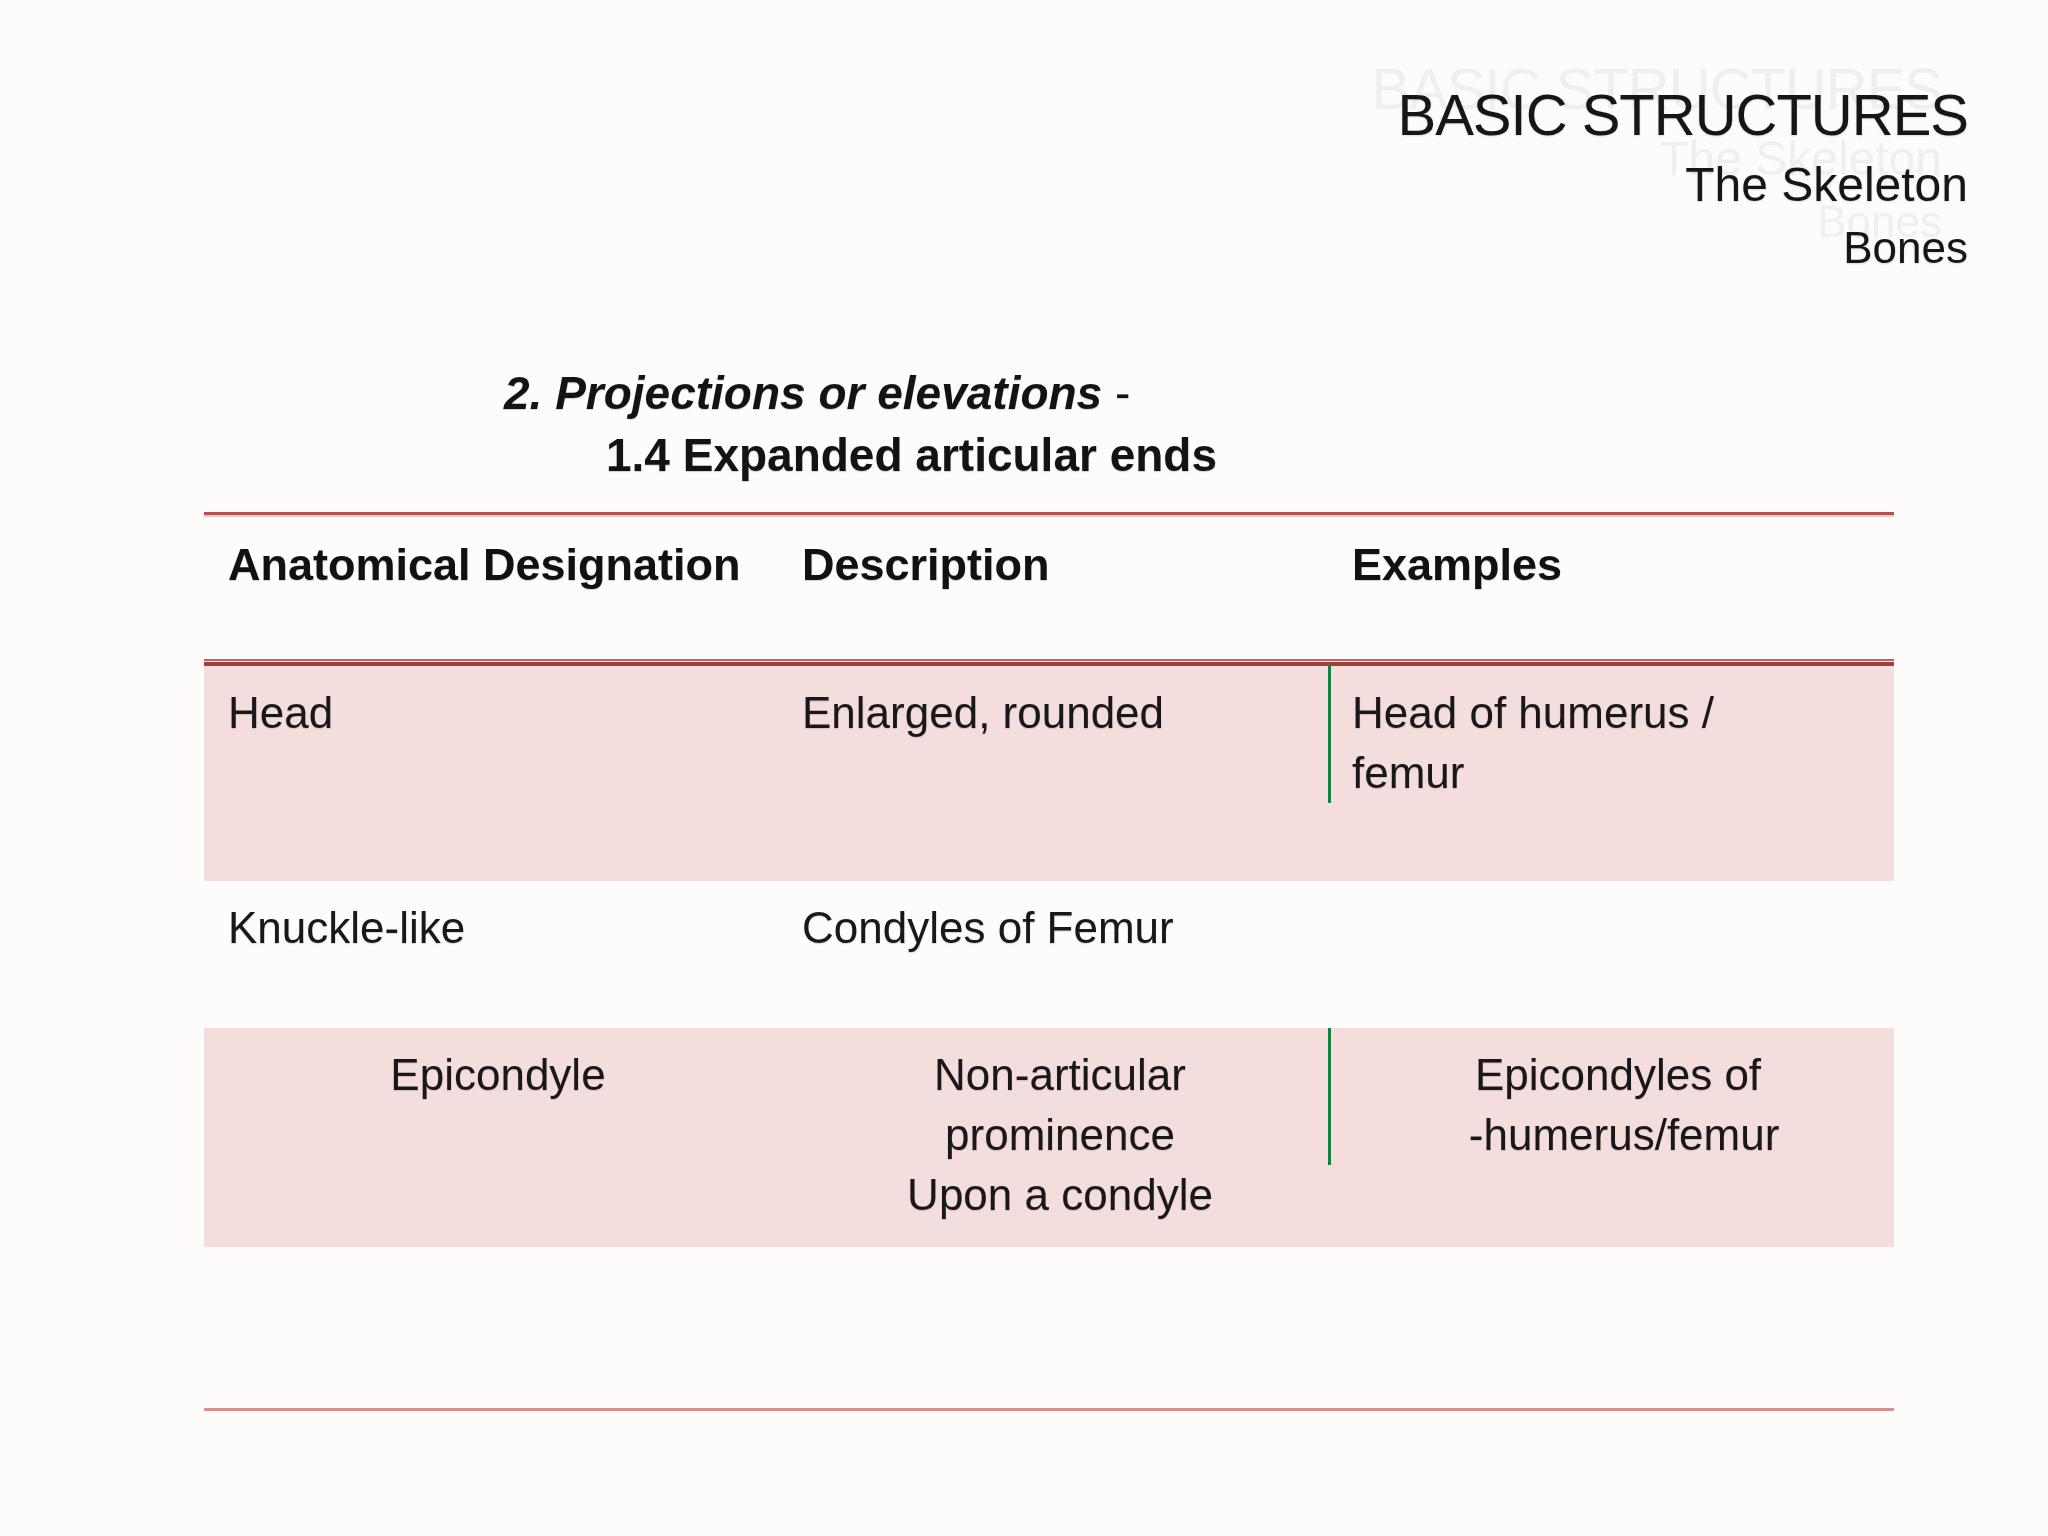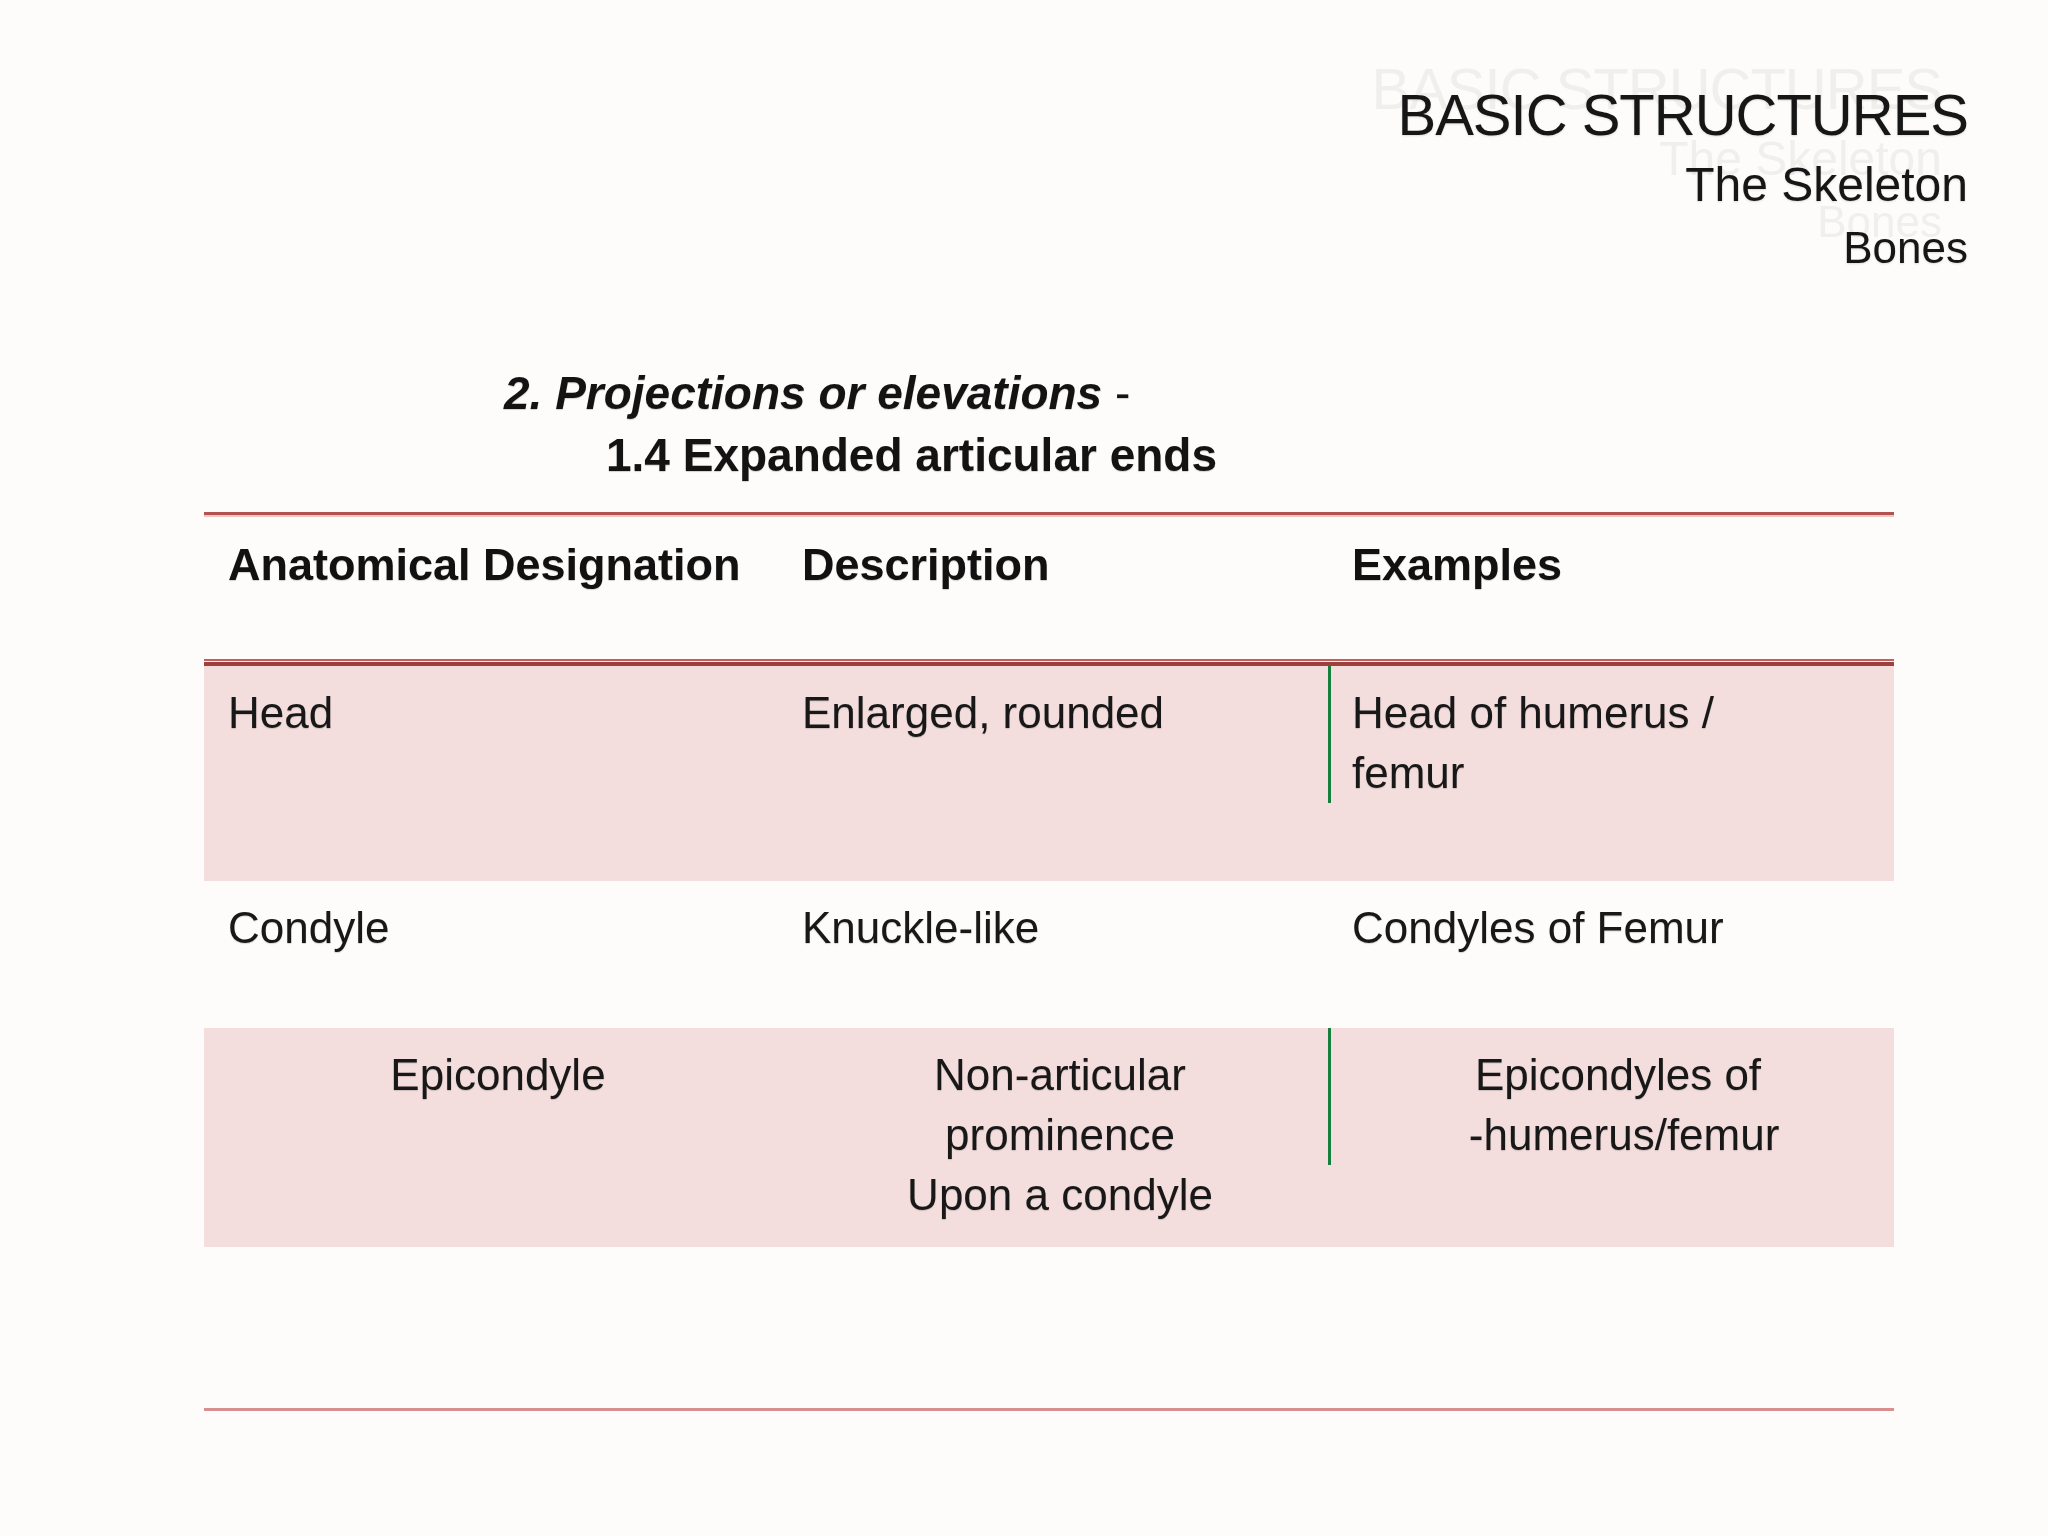--- a/index.html
+++ b/index.html
@@ -157,21 +157,20 @@
     <div class="header-divider"></div>
 
     <div class="row pink row-head">
       <div class="cell cell-anatomical">Head</div>
       <div class="cell cell-description">Enlarged, rounded</div>
       <div class="cell cell-examples">Head of humerus /
 femur</div>
     </div>
 
     <div class="row row-condyle">
-      <div class="cell cell-anatomical">Condyle</div>
       <div class="cell cell-description">Knuckle-like</div>
       <div class="cell cell-examples">Condyles of Femur</div>
     </div>
 
     <div class="row pink row-epicondyle">
       <div class="cell cell-anatomical">Epicondyle</div>
       <div class="cell cell-description">Non-articular
 prominence
 Upon a condyle</div>
       <div class="cell cell-examples">Epicondyles of

